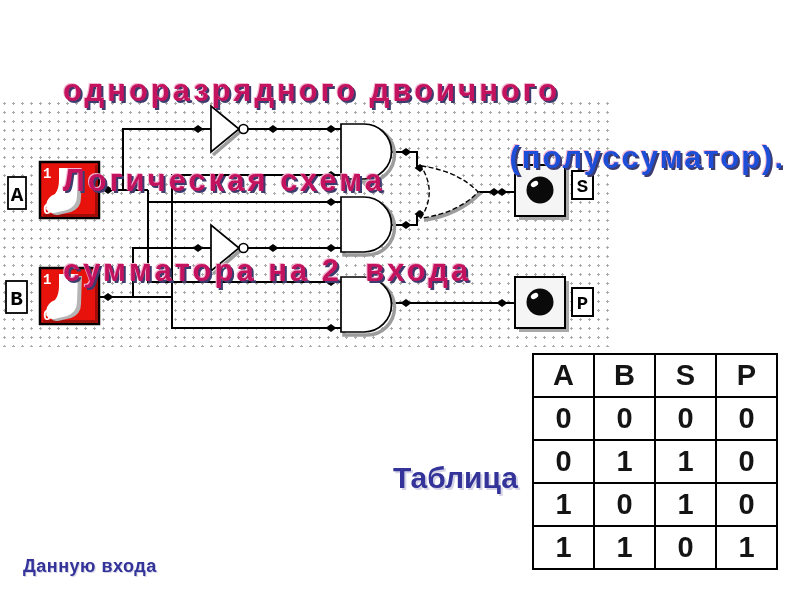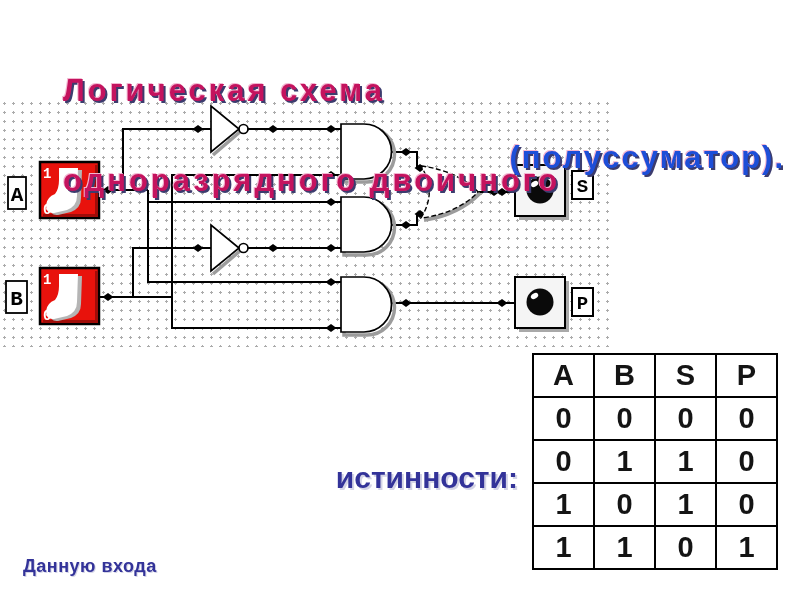--- a/index.html
+++ b/index.html
@@ -158,26 +158,28 @@
       <circle cx="540" cy="302" r="13.5" fill="#0a0a0a"></circle>
       <ellipse cx="534.5" cy="296" rx="4" ry="2.6" fill="#fff" transform="rotate(-32 534.5 296)"></ellipse>
     </g>
     <g>
       <rect x="572" y="288" width="21" height="28" fill="#fff" stroke="#000" stroke-width="2"></rect>
       <text class="mono-label-s" x="582.5" y="309" text-anchor="middle">P</text>
     </g>
   </svg>
 
   <div class="title">
+    <div>одноразрядного двоичного</div>
     <div>Логическая схема</div>
-    <div>одноразрядного двоичного</div>
+    <div>сумматора на 2  входа</div>
   </div>
   <div class="subtitle">(полуссуматор).</div>
 
   <div class="caption">
+    <div>Таблица</div>
     <div>истинности:</div>
   </div>
 
   <div class="note">
     <div>Данную входа</div>
     
     
   </div>
 
   <table class="truth">

